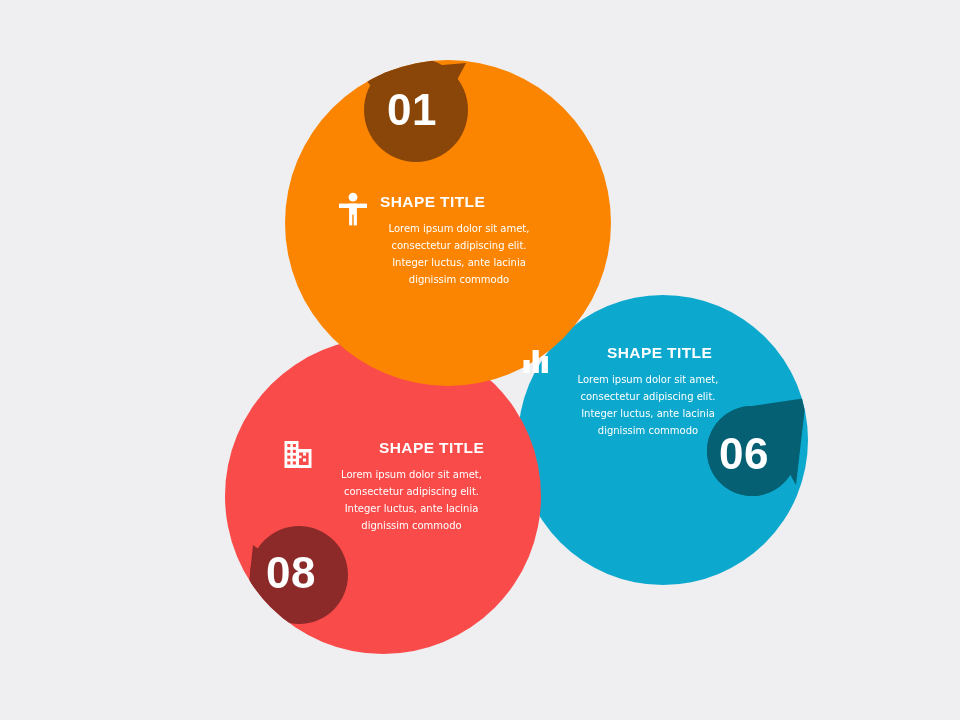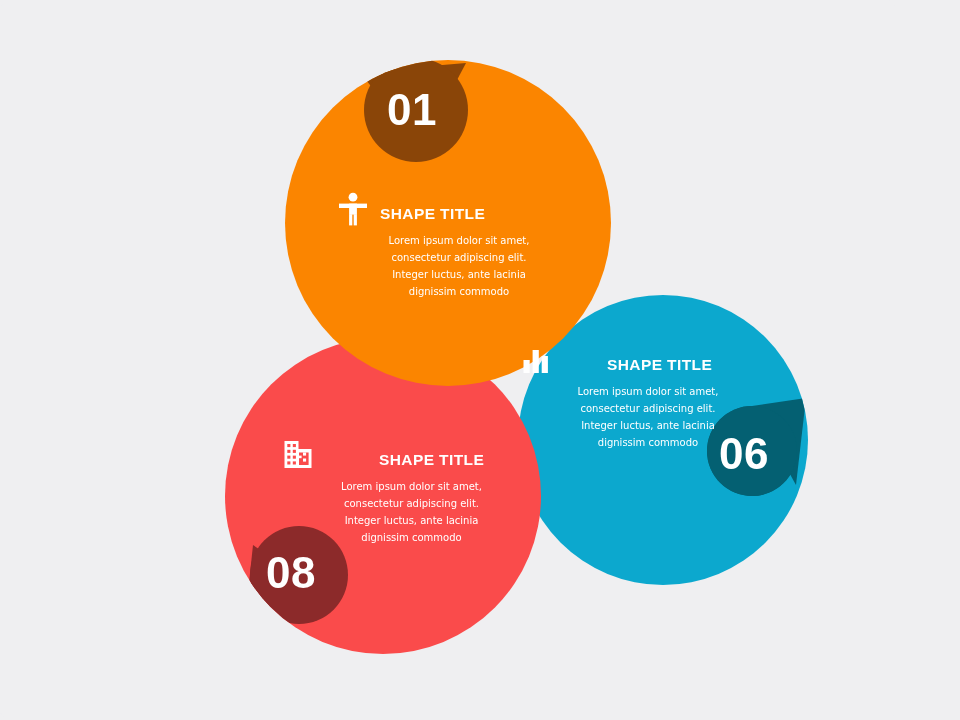--- a/index.html
+++ b/index.html
@@ -44,21 +44,21 @@
   }
   .card .copy {
     flex: 1 1 auto;
   }
   .card-title {
     color: #ffffff;
     font-size: 15.5px;
     font-weight: bold;
     letter-spacing: 0.4px;
     line-height: 1;
-    margin: 16px 0 10px 0;
+    margin: 4px 0 10px 0;
     white-space: nowrap;
   }
   .card-body {
     color: #ffffff;
     font-size: 10px;
     line-height: 1.72;
     font-family: "DejaVu Sans", "Liberation Sans", sans-serif;
   }
   .card-body div { white-space: nowrap; }
 

